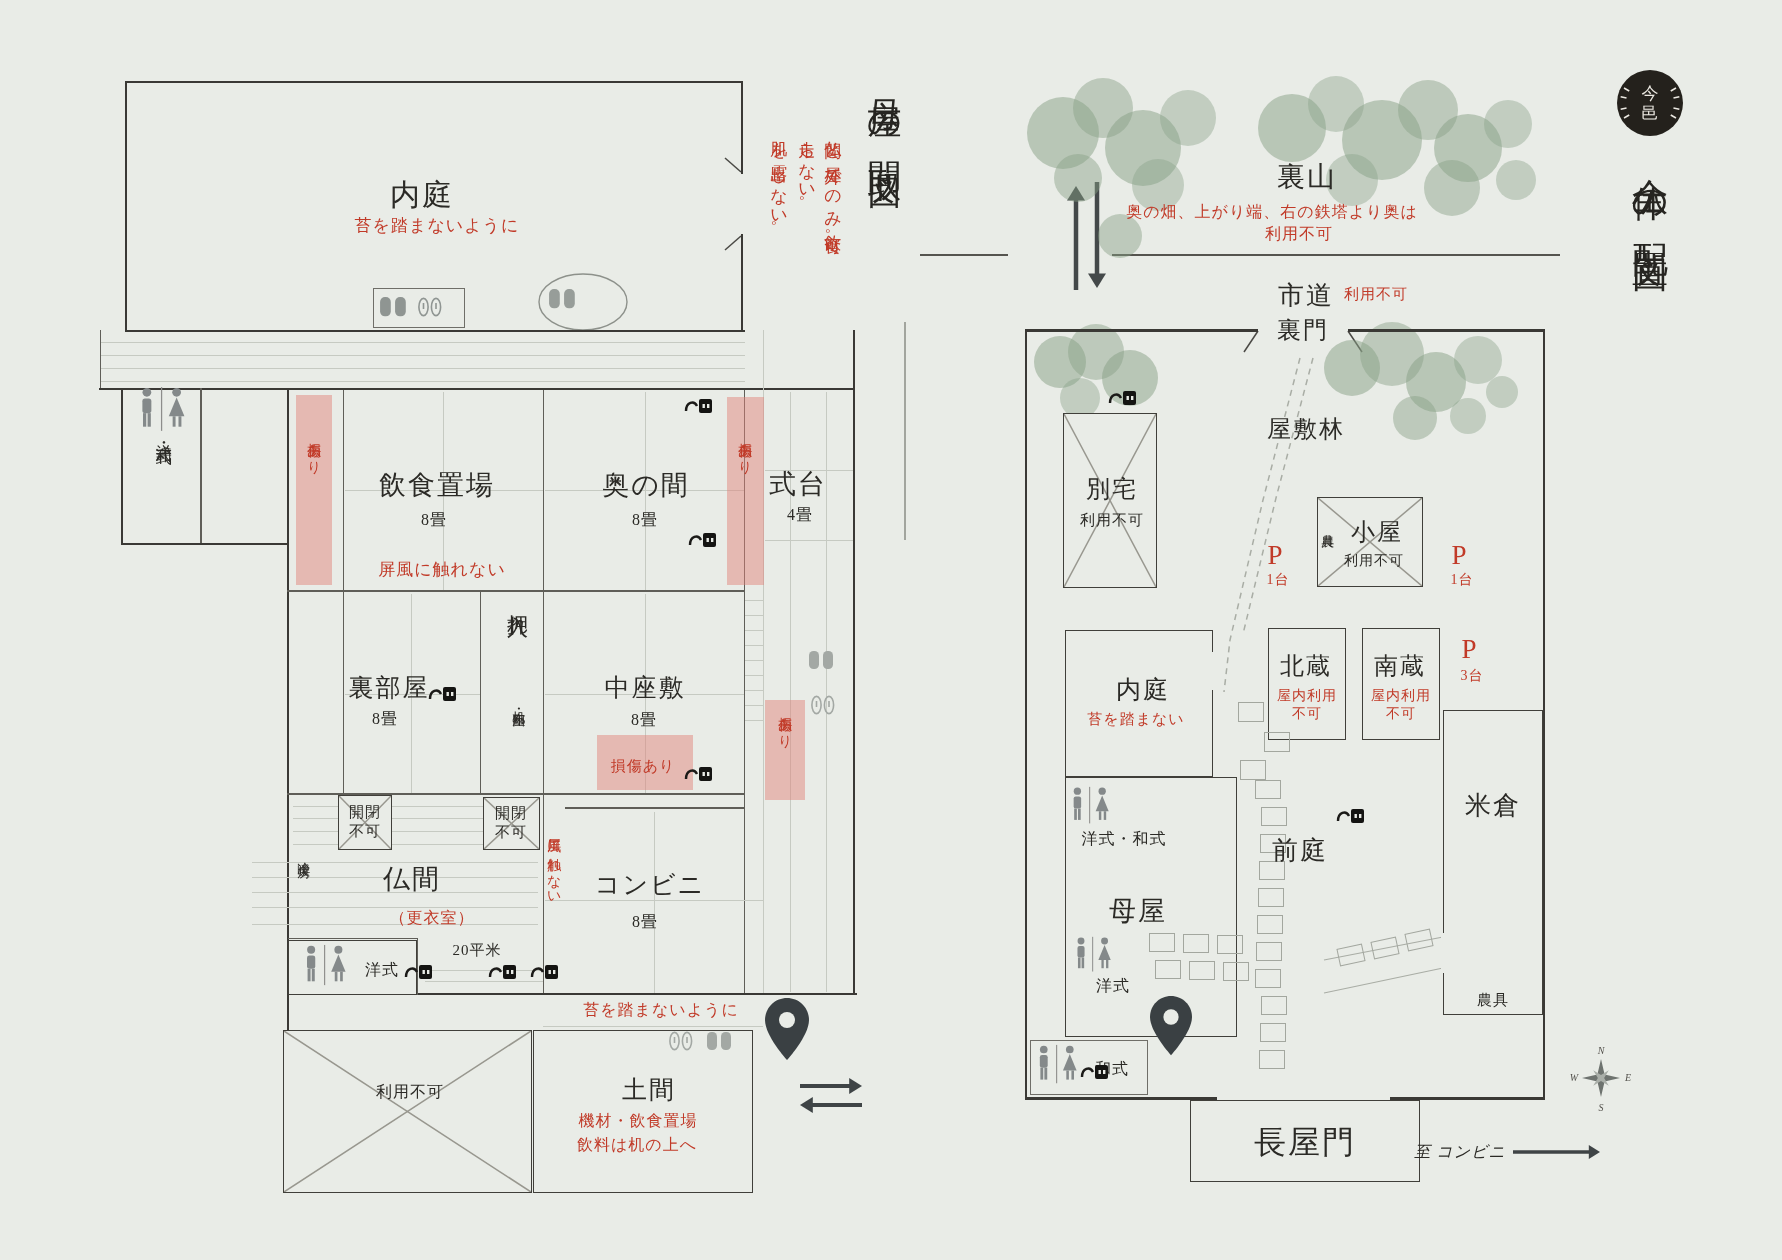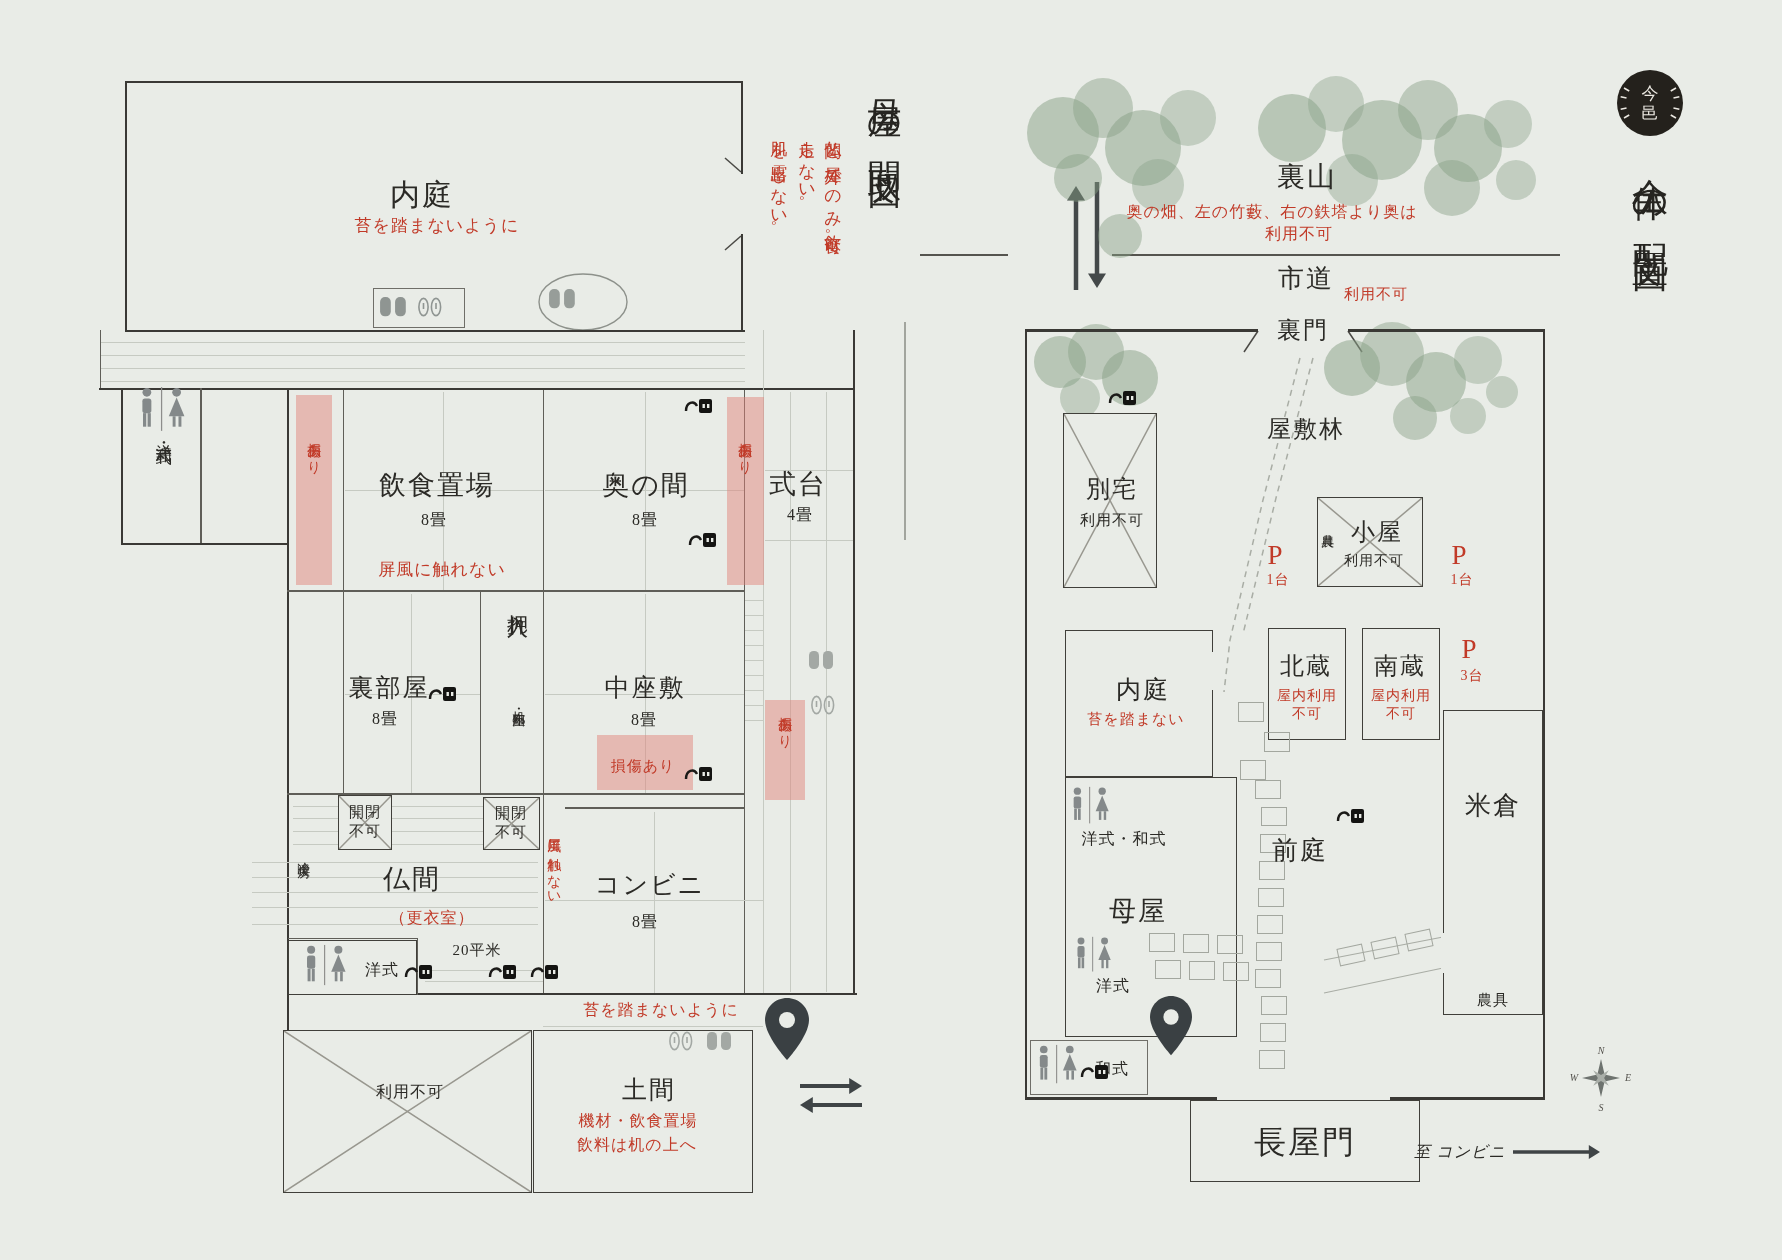--- a/index.html
+++ b/index.html
@@ -262,23 +262,23 @@
     <div class="stone" style="left: 1155px; top: 960px; width: 26px; height: 19px;"></div>
     <div class="stone" style="left: 1189px; top: 961px; width: 26px; height: 19px;"></div>
     <div class="stone" style="left: 1223px; top: 962px; width: 26px; height: 19px;"></div>
     <div class="stone" style="left: 1238px; top: 702px; width: 26px; height: 20px;"></div>
     <div class="stone" style="left: 1264px; top: 732px; width: 26px; height: 20px;"></div>
     <div class="stone" style="left: 1240px; top: 760px; width: 26px; height: 20px;"></div>
     <div class="stone" style="left: 1338px; top: 946px; width: 26px; height: 18px; transform: rotate(-12deg);"></div>
     <div class="stone" style="left: 1372px; top: 939px; width: 26px; height: 18px; transform: rotate(-12deg);"></div>
     <div class="stone" style="left: 1406px; top: 931px; width: 26px; height: 18px; transform: rotate(-12deg);"></div>
     <div class="lbl" style="left: 1307px; top: 176px; font-size: 28px;">裏山</div>
-    <div class="lbl red" style="left: 1272px; top: 212px; font-size: 16px; letter-spacing: 1px;">奥の畑、左の竹藪、右の鉄塔より奥は</div>
+    <div class="lbl red" style="left: 1272px; top: 212px; font-size: 16px; letter-spacing: 1px;">奥の畑、上がり端、右の鉄塔より奥は</div>
     <div class="lbl red" style="left: 1299px; top: 234px; font-size: 16px; letter-spacing: 1px;">利用不可</div>
-    <div class="lbl" style="left: 1306px; top: 279px; font-size: 26px;">市道</div>
+    <div class="lbl" style="left: 1306px; top: 296px; font-size: 26px;">市道</div>
     <div class="lbl red" style="left: 1376px; top: 294px; font-size: 15px; letter-spacing: 1px;">利用不可</div>
     <div class="lbl" style="left: 1303px; top: 330px; font-size: 24px;">裏門</div>
     <div class="lbl" style="left: 1306px; top: 429px; font-size: 24px;">屋敷林</div>
     <div class="lbl" style="left: 1112px; top: 489px; font-size: 24px;">別宅</div>
     <div class="lbl" style="left: 1112px; top: 520px; font-size: 15px; letter-spacing: 1px;">利用不可</div>
     <div class="lbl" style="left: 1377px; top: 532px; font-size: 24px;">小屋</div>
     <div class="lbl v" style="left: 1327px; top: 524px; font-size: 13px;">農具</div>
     <div class="lbl" style="left: 1374px; top: 561px; font-size: 14px; letter-spacing: 1px;">利用不可</div>
     <div class="lbl red" style="left: 1276px; top: 556px; font-size: 27px;">P</div>
     <div class="lbl red" style="left: 1278px; top: 580px; font-size: 14px; letter-spacing: 1px;">1台</div>

